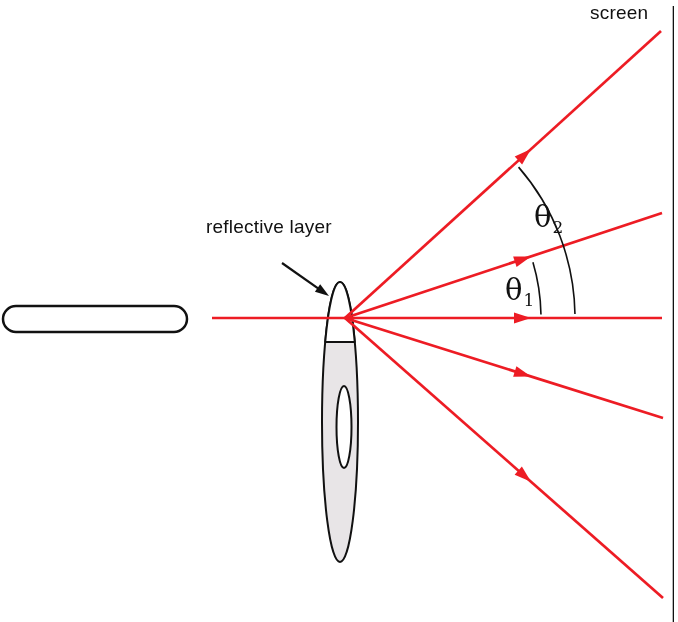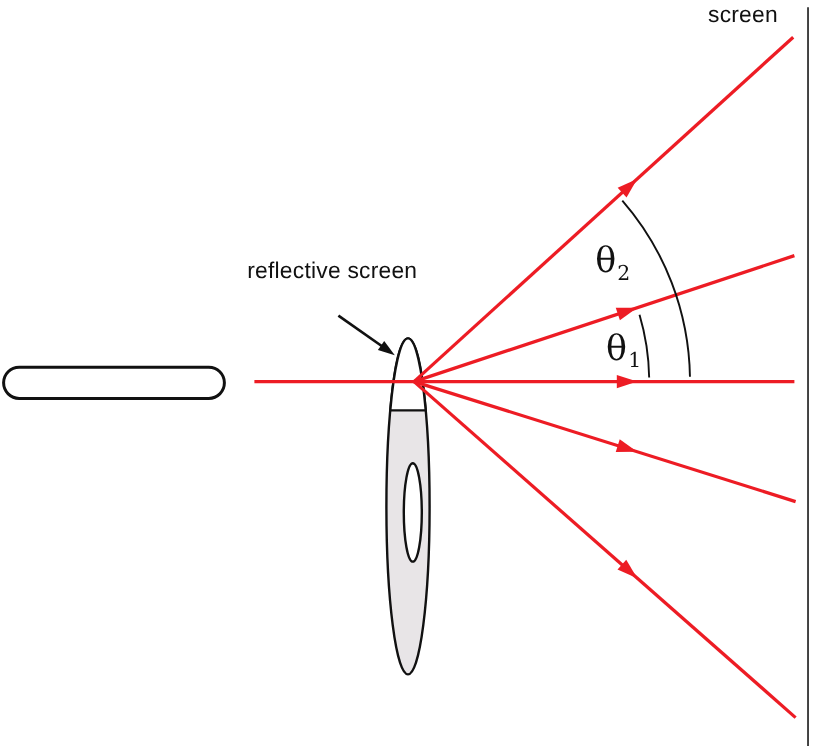--- a/index.html
+++ b/index.html
@@ -55,19 +55,19 @@
       <path d="M 574.96496988597 313.9859465194248 A 230 230 0 0 0 518.5832034512375 167.10642333218334" fill="none" stroke="#111111" stroke-width="1.6"></path>
       <path d="M 540.9701482506528 314.57932833829244 A 196 196 0 0 0 532.9286680341659 262.33299243803117" fill="none" stroke="#111111" stroke-width="1.6"></path>
       <line x1="282" y1="263" x2="321.63428277926283" y2="290.82832620671644" stroke="#111111" stroke-width="2.2"></line>
       <polygon points="329,296 314.8989177178417,291.71987401215796 320.18551759542044,284.1904741865155" fill="#111111"></polygon>
     </svg>
 
   <div class="lbl sans" style="left:590px;top:1px;">screen</div>
 
 
   <div class="lbl sans" style="left:206px;top:215px;">
-    <div>reflective screen</div>
+    <div>reflective layer</div>
   </div>
 
-  <div class="lbl theta" style="left:496px;top:203px;"><span>θ</span><span class="sub">2</span></div>
+  <div class="lbl theta" style="left:534px;top:203px;"><span>θ</span><span class="sub">2</span></div>
 
   <div class="lbl theta" style="left:505px;top:276px;"><span>θ</span><span class="sub">1</span></div>
 </div>
 
 </body></html>

